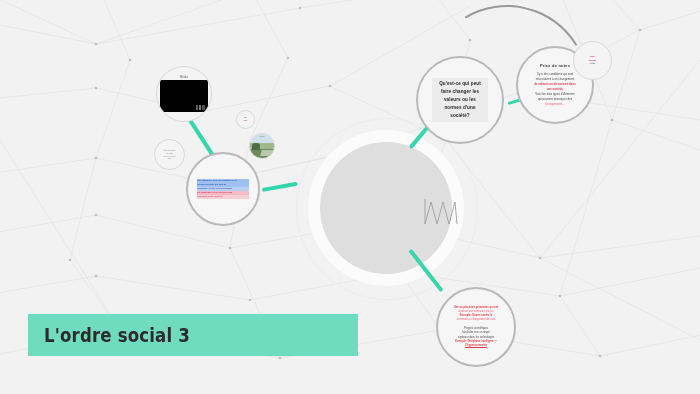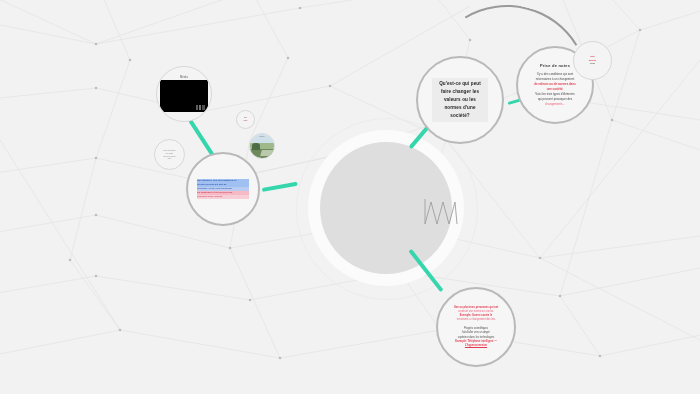--- a/index.html
+++ b/index.html
@@ -265,14 +265,17 @@
       <span class="ln c-pink">terrorisme = changement des lois</span>
       <span class="ln c-dark">&nbsp;</span>
       <span class="ln c-dark">Progrès scientifiques</span>
       <span class="ln c-dark">fait d'aller vers un degré</span>
       <span class="ln c-dark">supérieur dans les technologies</span>
       <span class="ln c-red">Exemple: Téléphone intelligent —</span>
       <span class="ln c-red c-ul">L'hyperconnexion</span>
     </div>
   </div>
 
+  <div id="title-bar">
+    <span class="title-text">L'ordre social 3</span>
+  </div>
 
 </div>
 
 </body></html>

